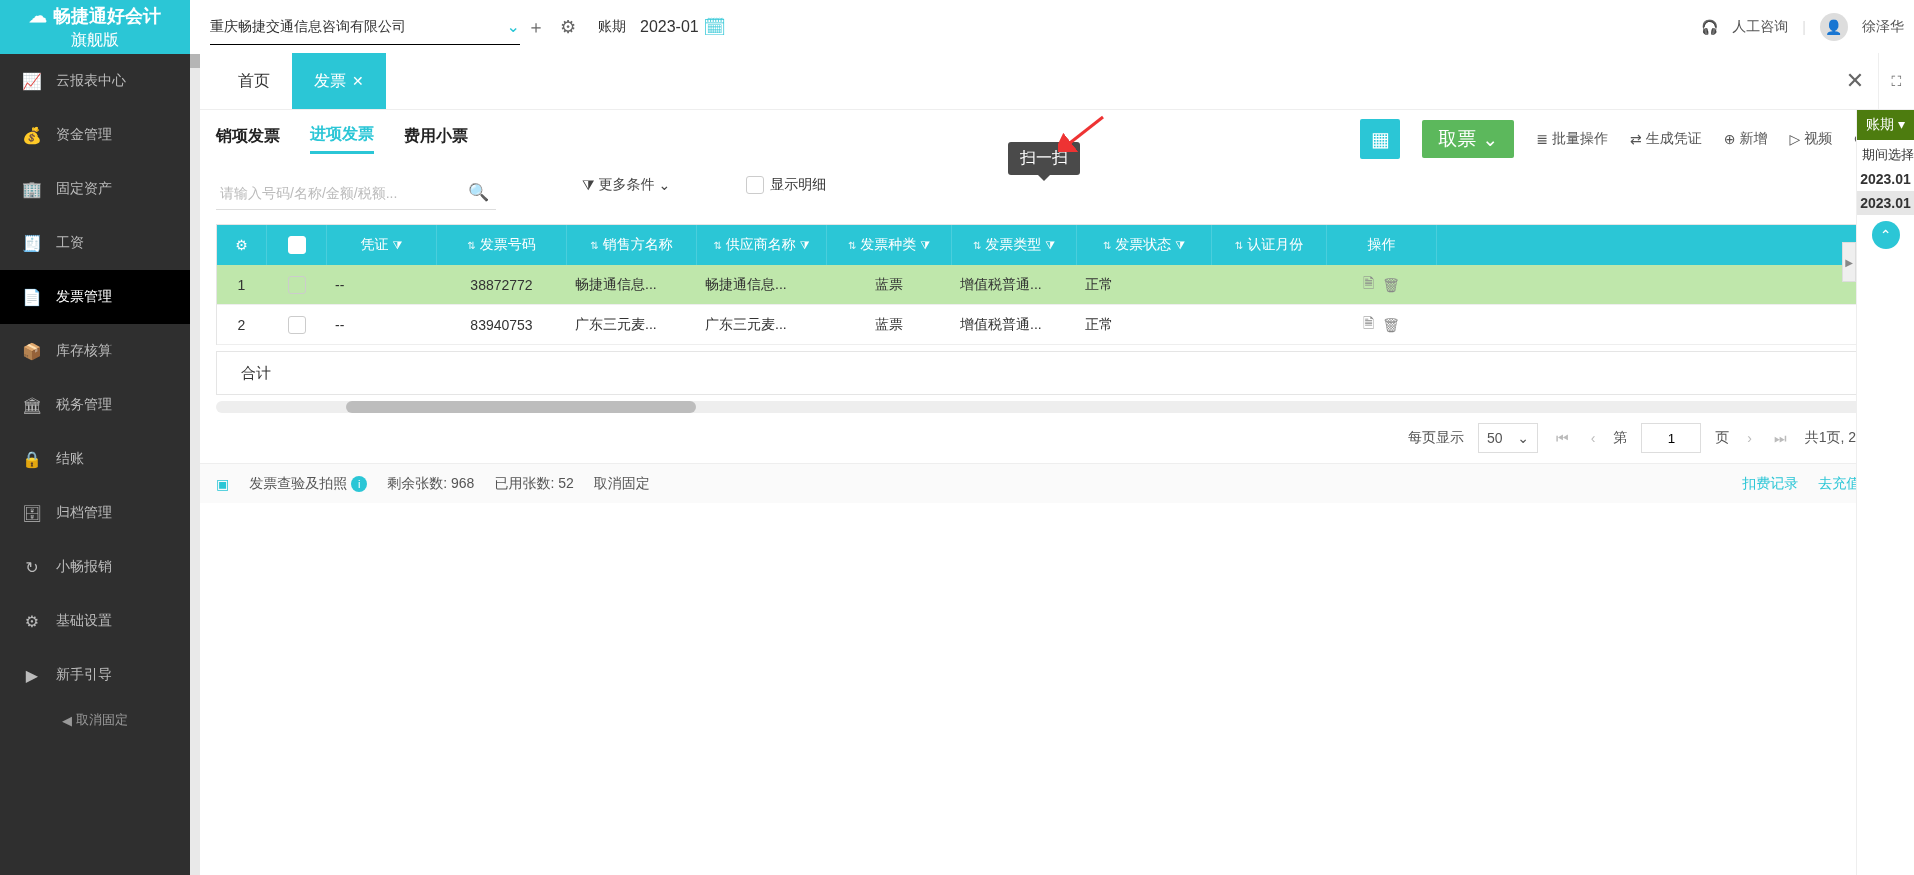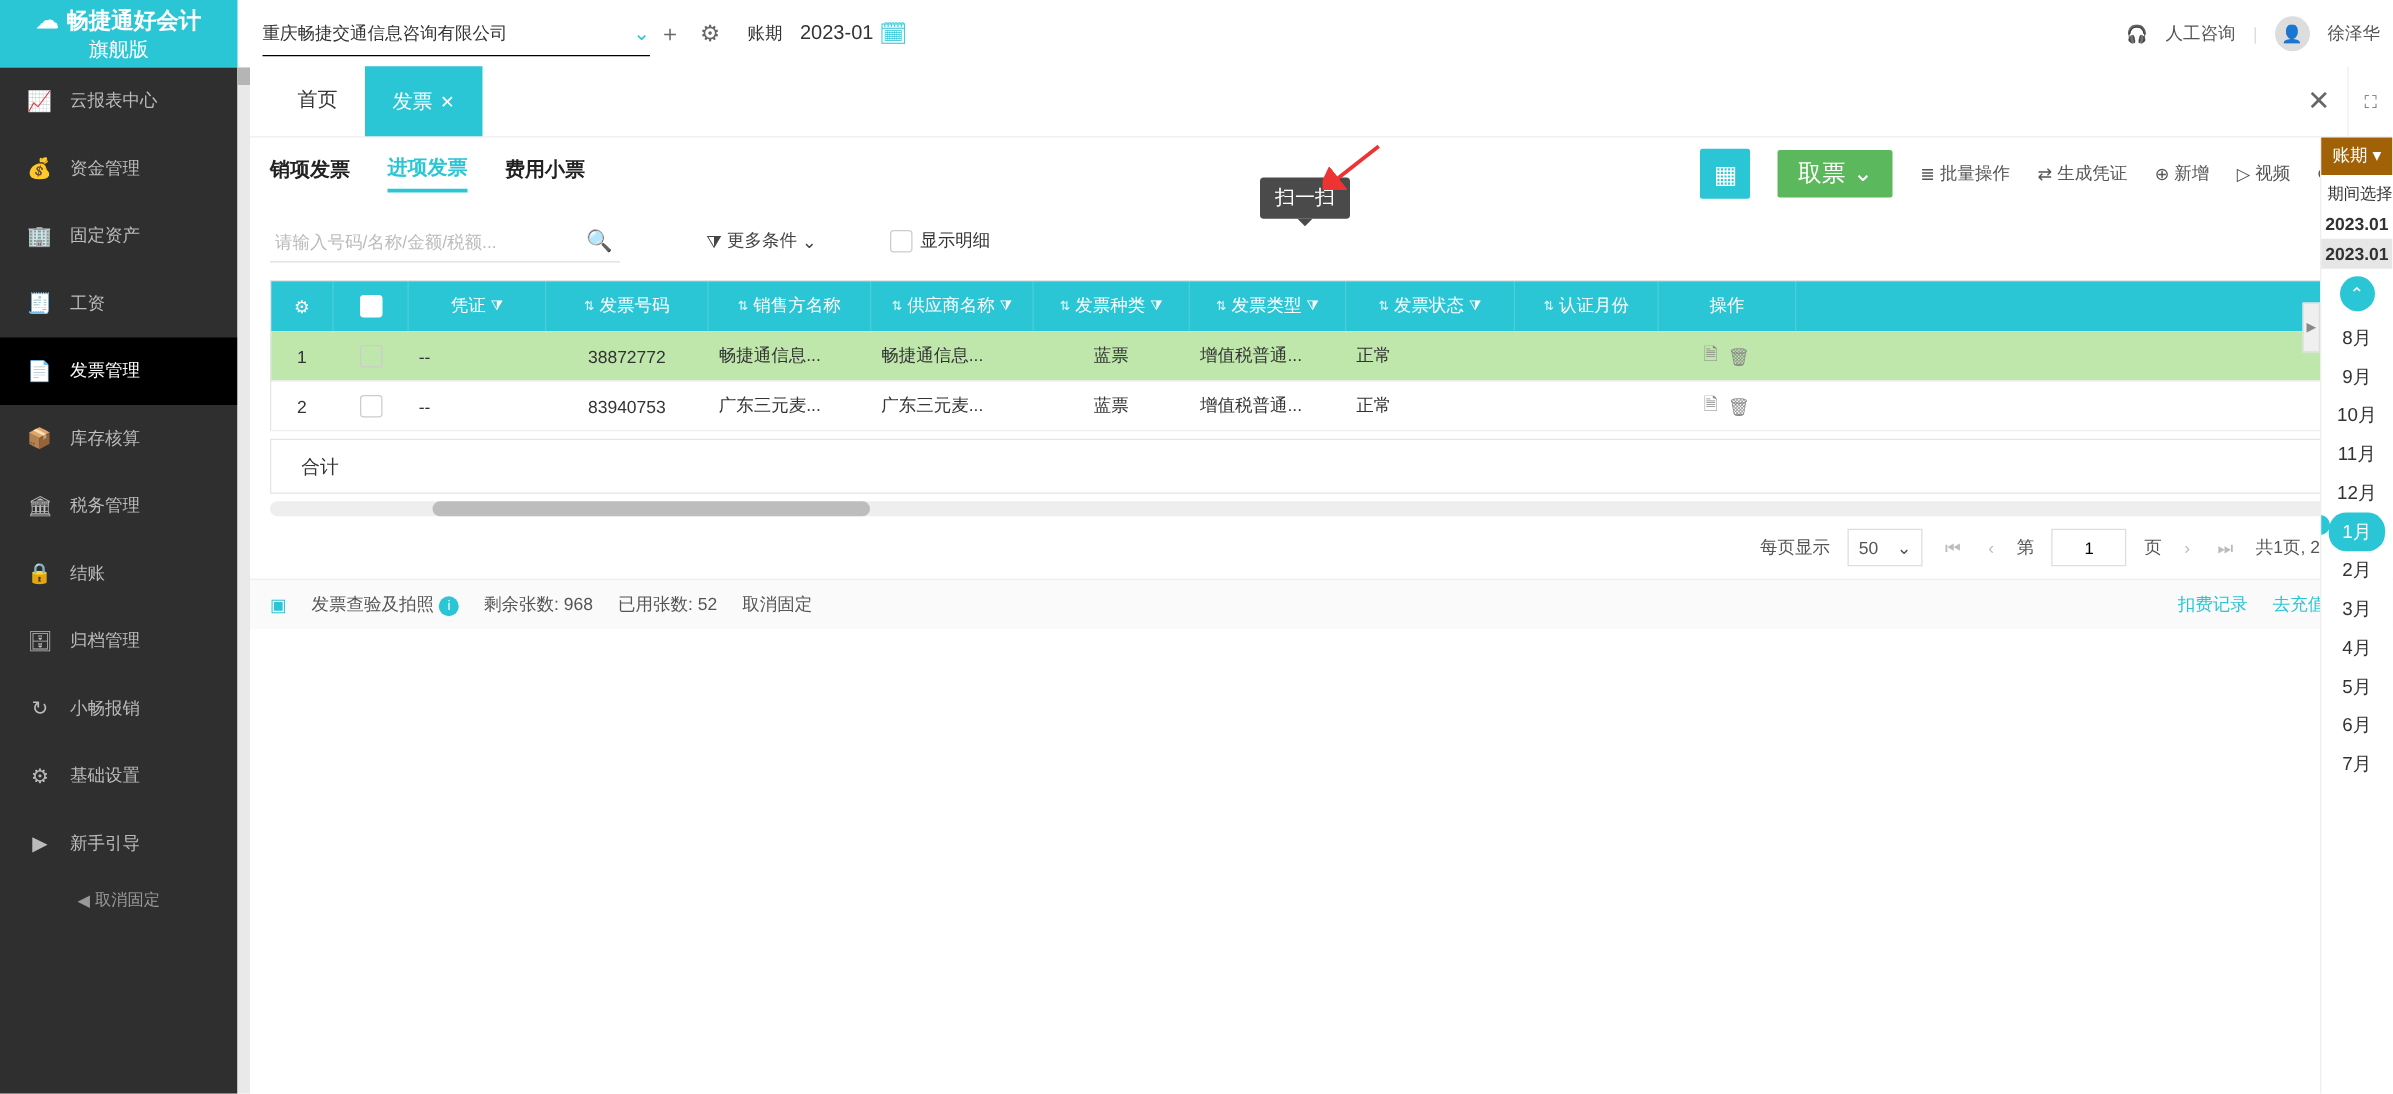--- a/index.html
+++ b/index.html
@@ -49,21 +49,21 @@
 .action-link .ico { font-size:14px;}
 
 
 .tooltip { position:absolute; background:#4a4a4a; color:#fff; padding:6px 12px; border-radius:3px; font-size:16px; top:88px; left:808px;}
 .tooltip::after { content:""; position:absolute; bottom:-6px; left:50%; margin-left:-6px; border:6px solid transparent; border-top-color:#4a4a4a; border-bottom:none;}
 
 
 .arrow { position:absolute; top:58px; left:858px; z-index:5; pointer-events:none;}
 
 
-.filter-row { display:flex; align-items:center; padding:8px 16px 14px; gap:19px;}
+.filter-row { display:flex; align-items:flex-start; padding:8px 16px 14px; gap:36px;}
 .search-box { position:relative; width:280px;}
 .search-box input { width:100%; height:34px; border:none; border-bottom:1px solid #ddd; padding:0 30px 0 4px; font-size:14px; color:#333; outline:none;}
 .search-box input::placeholder { color:#bbb;}
 .search-box .sic { position:absolute; right:6px; top:6px; color:#2bc6d6; font-size:17px;}
 .more-filter { display:flex; align-items:center; gap:4px; color:#444; margin-left:50px;}
 .show-detail { display:flex; align-items:center; gap:6px; margin-left:40px;}
 .chk { width:18px; height:18px; border:1px solid #ccc; border-radius:3px; display:inline-block;}
 
 
 .table-wrap { margin:0 16px; border:1px solid #e5e5e5; border-bottom:none;}
@@ -91,21 +91,21 @@
 .pgicon { color:#bbb; cursor:pointer; padding:0 4px;}
 
 
 .footer { margin-top:4px; height:40px; border-top:1px solid #eee; background:#fafafa; display:flex; align-items:center; padding:0 16px; gap:20px; font-size:14px; color:#555;}
 .footer .link { color:#2bc6d6; }
 .footer .info-badge { width:16px; height:16px; border-radius:50%; background:#2bc6d6; color:#fff; font-size:11px; display:inline-flex; align-items:center; justify-content:center; margin-left:4px;}
 .footer .close-f { margin-left:auto; color:#999; cursor:pointer;}
 
 
 .side-panel { position:absolute; right:0; top:56px; bottom:0; width:58px; background:#fff; border-left:1px solid #eee; display:flex; flex-direction:column; align-items:center;}
-.period-btn { background:#a16207; color:#fff; width:100%; text-align:center; padding:6px 0; font-size:14px;}
+.period-btn { background:#4d7c0f; color:#fff; width:100%; text-align:center; padding:6px 0; font-size:14px;}
 .period-title { padding:6px 0 3px; font-size:13px; color:#333; width:100%; text-align:right;}
 .period-group { width:100%; text-align:center; padding:4px 0; font-size:14px; color:#333; font-weight:bold;}
 .period-group.sel { background:#e6e6e6;}
 .scroll-up { width:28px; height:28px; border-radius:50%; background:#2bc6d6; color:#fff; display:flex; align-items:center; justify-content:center; margin:6px 0;}
 .month-list { flex:1; width:100%; overflow:auto;}
 .month { width:100%; text-align:center; padding:6px 0; font-size:15px; color:#333; cursor:pointer;}
 .month.active { background:#2bc6d6; color:#fff; border-radius:14px; margin:0 6px; width:calc(100% - 12px); position:relative;}
 .year-badge { position:absolute; left:-42px; top:2px; background:#2bc6d6; color:#fff; font-size:12px; padding:1px 8px; border-radius:10px;}
 .collapse-handle { position:absolute; right:58px; top:188px; width:14px; height:40px; background:#efefef; border:1px solid #ddd; display:flex; align-items:center; justify-content:center; font-size:10px; color:#888;}
 </style>
@@ -385,29 +385,15 @@
       <span style="color:#999;margin-left:6px">✕</span>
     </div>
 
     <div class="collapse-handle">▶</div>
     <div class="side-panel">
       <div class="period-btn">账期 ▾</div>
       <div class="period-title">期间选择</div>
       <div class="period-group">2023.01</div>
       <div class="period-group sel">2023.01</div>
       <div class="scroll-up">⌃</div>
-      <div class="month-list" id="months">
-          <div class="month">8月</div>
-          <div class="month">9月</div>
-          <div class="month">10月</div>
-          <div class="month">11月</div>
-          <div class="month">12月</div>
-          <div class="month active">1月<span class="year-badge">2023</span></div>
-          <div class="month">2月</div>
-          <div class="month">3月</div>
-          <div class="month">4月</div>
-          <div class="month">5月</div>
-          <div class="month">6月</div>
-          <div class="month">7月</div>
-        </div>
     </div>
   </div>
 </div>
 
 </body></html>

